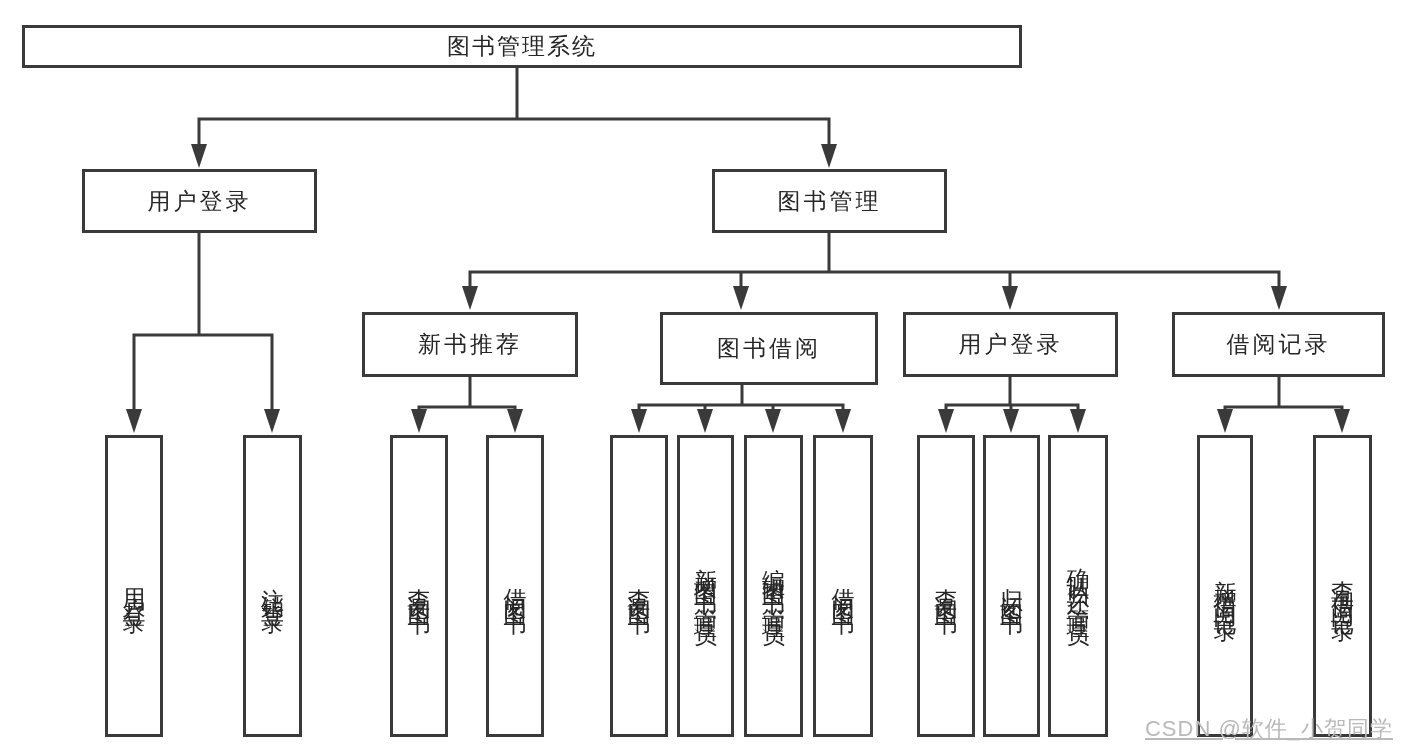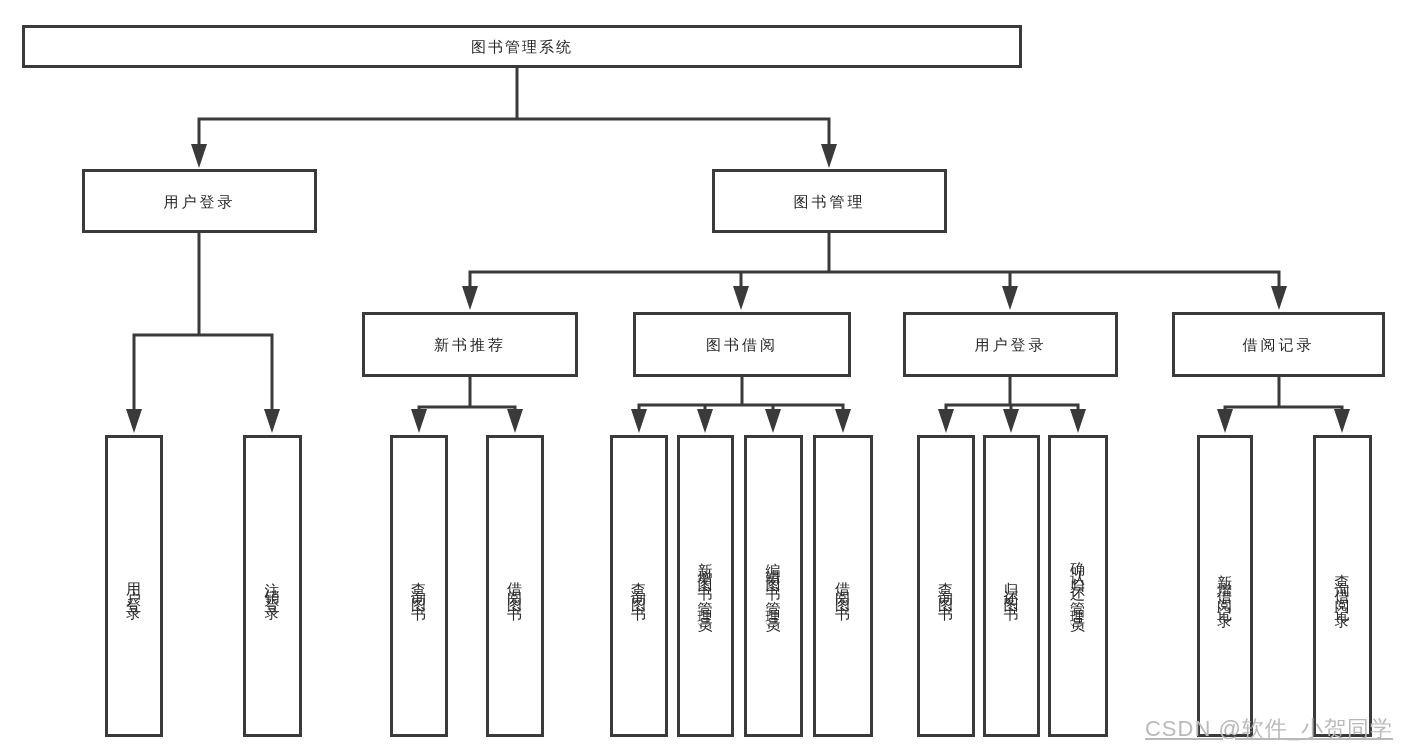--- a/index.html
+++ b/index.html
@@ -21,21 +21,21 @@
     position:absolute;left:0;top:0;width:1405px;height:747px;
     color:var(--line);
     pointer-events:none;
   }
   .box{
     position:absolute;
     box-sizing:border-box;
     border:3px solid var(--line);
     background:#ffffff;
     display:flex;align-items:center;justify-content:center;
-    font-size:15px;
+    font-size:23px;
     line-height:1;
   }
   .box.h span{
     letter-spacing:3px;
     white-space:nowrap;
   }
   .box.root span{letter-spacing:2px;}
   .box.v span{
     writing-mode:vertical-rl;
     text-orientation:mixed;
@@ -125,21 +125,21 @@
   <div class="box h" style="left:82px;top:169px;width:235px;height:64px">
     <span>用户登录</span>
   </div>
   <div class="box h" style="left:712px;top:169px;width:235px;height:64px">
     <span>图书管理</span>
   </div>
 
   <div class="box h" style="left:362px;top:312px;width:216px;height:65px">
     <span>新书推荐</span>
   </div>
-  <div class="box h" style="left:633px;top:312px;width:218px;height:65px">
+  <div class="box h" style="left:660px;top:312px;width:218px;height:73px">
     <span>图书借阅</span>
   </div>
   <div class="box h" style="left:903px;top:312px;width:215px;height:65px">
     <span>用户登录</span>
   </div>
   <div class="box h" style="left:1172px;top:312px;width:213px;height:65px">
     <span>借阅记录</span>
   </div>
 
   <div class="box v" style="left:105px;top:435px;width:58px;height:302px">

